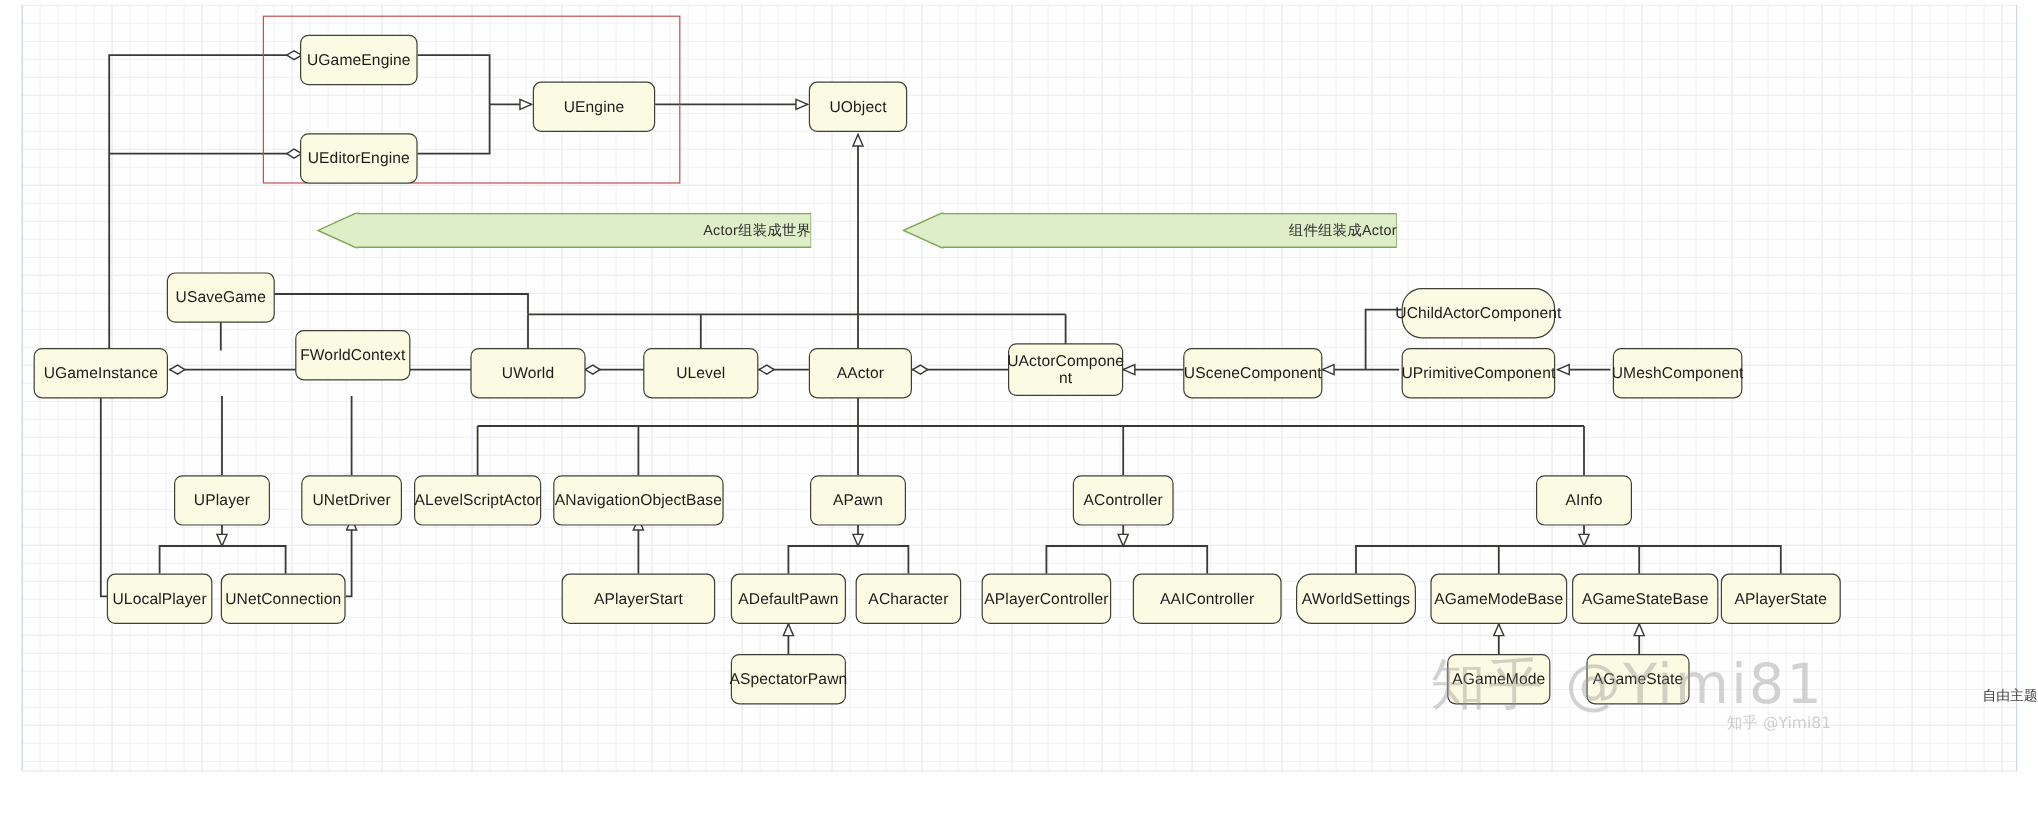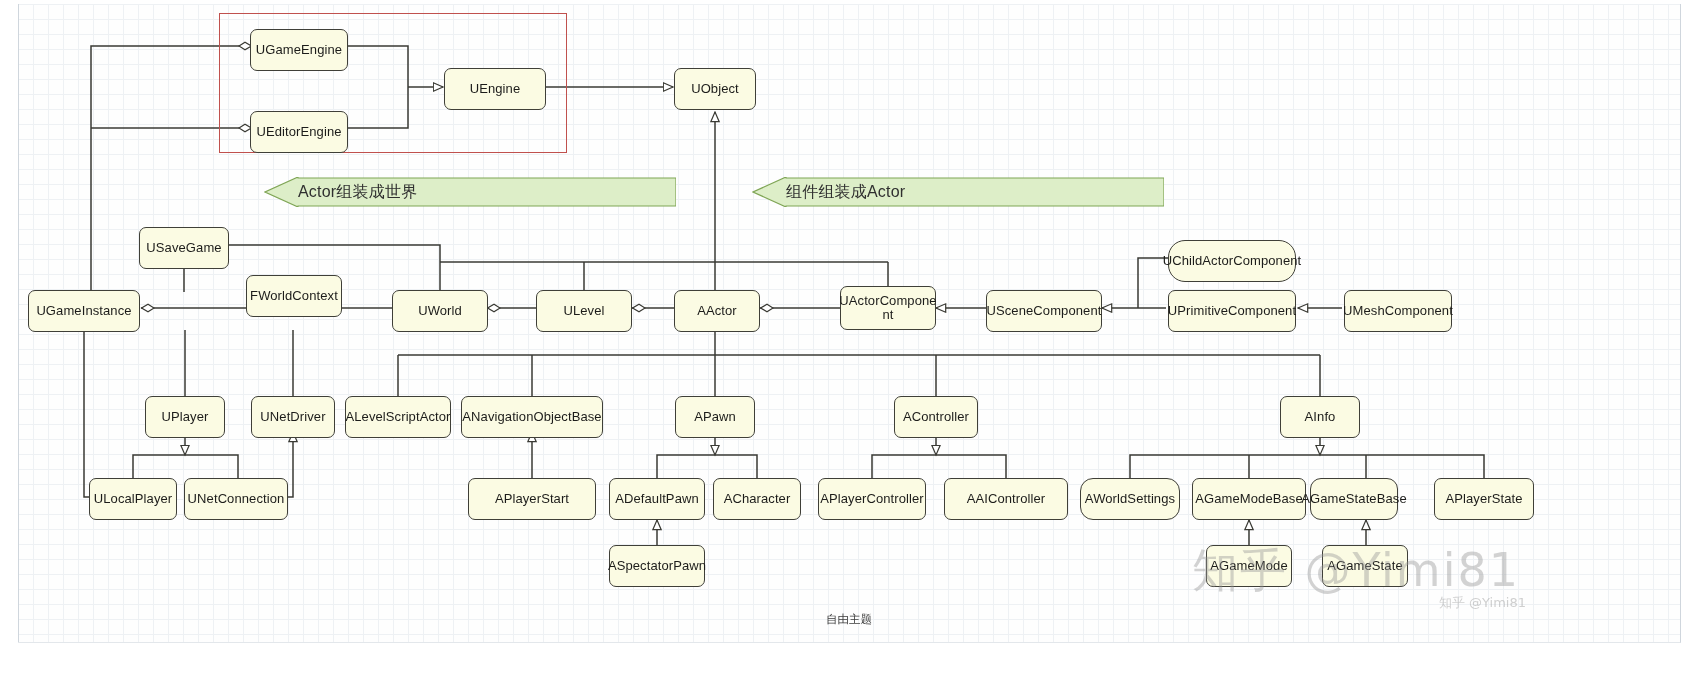--- a/index.html
+++ b/index.html
@@ -75,32 +75,32 @@
   
   .block-arrow {
     position: absolute;
     z-index: 4;
   }
   .block-arrow .ba-label {
     position: absolute;
     left: 0; right: 0;
     top: 50%;
     transform: translateY(-50%);
-    text-align: left;
-    font-size: 16px;
+    text-align: right;
+    font-size: 12px;
     color: #2f2f2f;
     letter-spacing: .2px;
     padding-left: 34px;
   }
   
   #caption {
     position: absolute;
     left: 0; right: 0;
-    top: 612px;
-    text-align: center;
+    top: 572px;
+    text-align: right;
     font-size: 11.5px;
     color: #3c3c3c;
   }
   
   #watermark {
     position: absolute;
     left: 1168px;
     top: 540px;
     z-index: 20;
     pointer-events: none;
@@ -292,21 +292,21 @@
   <div class="node" style="left:713px; top:478px; width:88px; height:38px;">ACharacter</div>
 
   <div class="node" style="left:818px; top:478px; width:108px; height:38px;">APlayerController</div>
 
   <div class="node" style="left:944px; top:478px; width:124px; height:38px;">AAIController</div>
 
   <div class="node" style="left:1080px; top:478px; width:100px; height:38px;border-radius:13px;">AWorldSettings</div>
 
   <div class="node" style="left:1192px; top:478px; width:114px; height:38px;">AGameModeBase</div>
 
-  <div class="node" style="left:1310px; top:478px; width:88px; height:38px;border-radius:11px;">AGameStateBase</div>
+  <div class="node" style="left:1310px; top:478px; width:122px; height:38px;">AGameStateBase</div>
 
   <div class="node" style="left:1434px; top:478px; width:100px; height:38px;">APlayerState</div>
 
   <div class="node" style="left:609px; top:545px; width:96px; height:38px;">ASpectatorPawn</div>
 
   <div class="node" style="left:1206px; top:545px; width:86px; height:38px;text-align:center;">AGameMode</div>
 
   <div class="node" style="left:1322px; top:545px; width:86px; height:38px;">AGameState</div>
 
   <div id="watermark">

